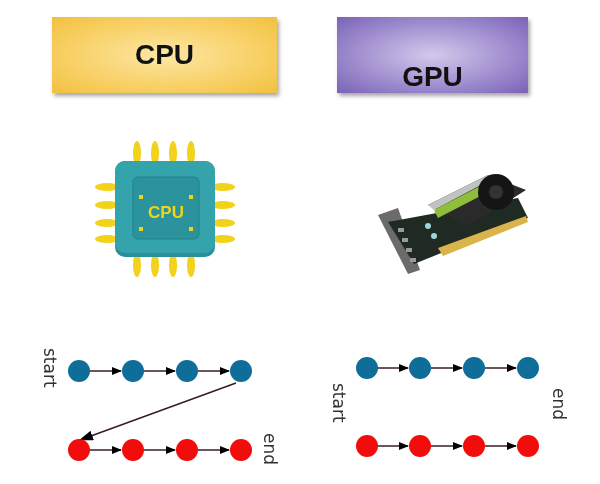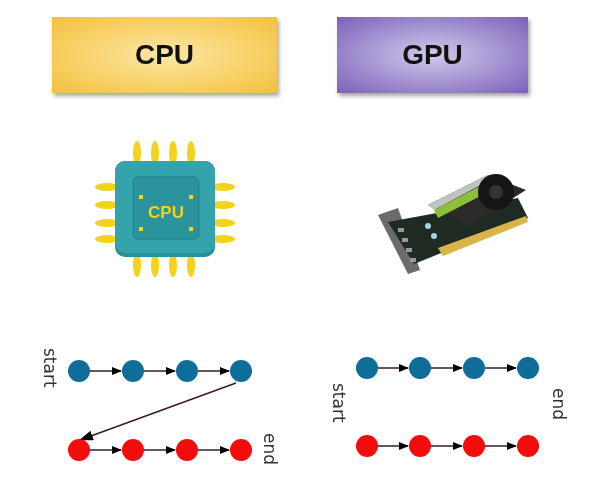--- a/index.html
+++ b/index.html
@@ -1,20 +1,20 @@
 <!DOCTYPE html>
 <html><head>
 <meta charset="utf-8">
 <style>
   html, body { margin:0; padding:0; background:#ffffff; }
   body { width:600px; height:484px; position:relative; overflow:hidden; font-family:"Liberation Sans", sans-serif; }
   .hdr { position:absolute; top:17px; height:76px; display:flex; align-items:center; justify-content:center;
          font-weight:bold; font-size:28px; color:#111; box-shadow:2px 3px 4px rgba(0,0,0,0.35); }
   .hdr-cpu { left:52px; width:225px; background:radial-gradient(ellipse at center, #fde7a6 0%, #f8d26a 55%, #f2c03f 100%); }
-  .hdr-gpu { left:337px; width:191px; background:radial-gradient(ellipse at center, #d3c9eb 0%, #a290d0 55%, #7a62b8 100%); }
+  .hdr-gpu { left:337px; width:191px; background:radial-gradient(ellipse at center, #d3c9eb 0%, #a290d0 55%, #7a62b8 100%);align-items:flex-end; }
   .illus { position:absolute; }
   svg text { font-family:"Liberation Sans", sans-serif; }
   .lbl { font-family:"DejaVu Sans", sans-serif; font-size:17px; fill:#333; }
 </style>
 </head>
 <body>
 
 <div class="hdr hdr-cpu">
   <span>CPU</span>
 </div>

